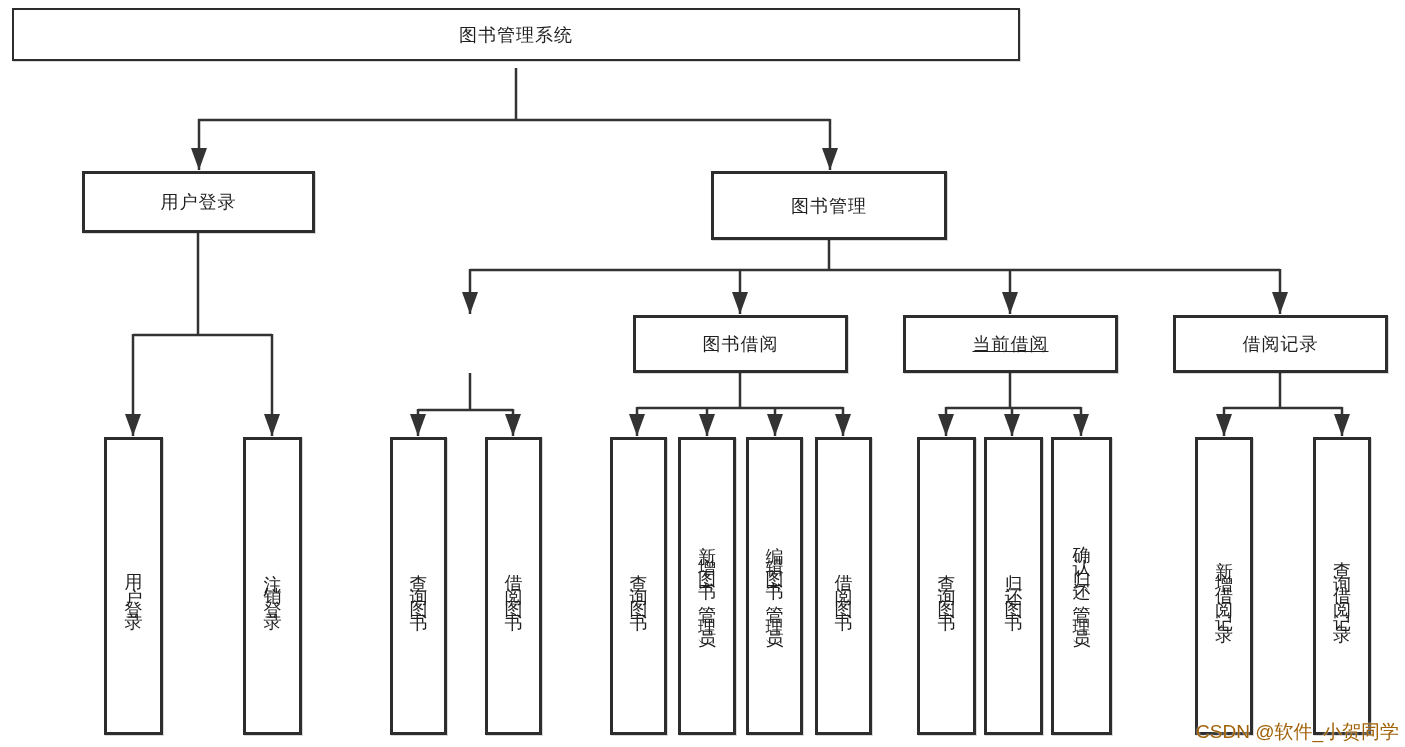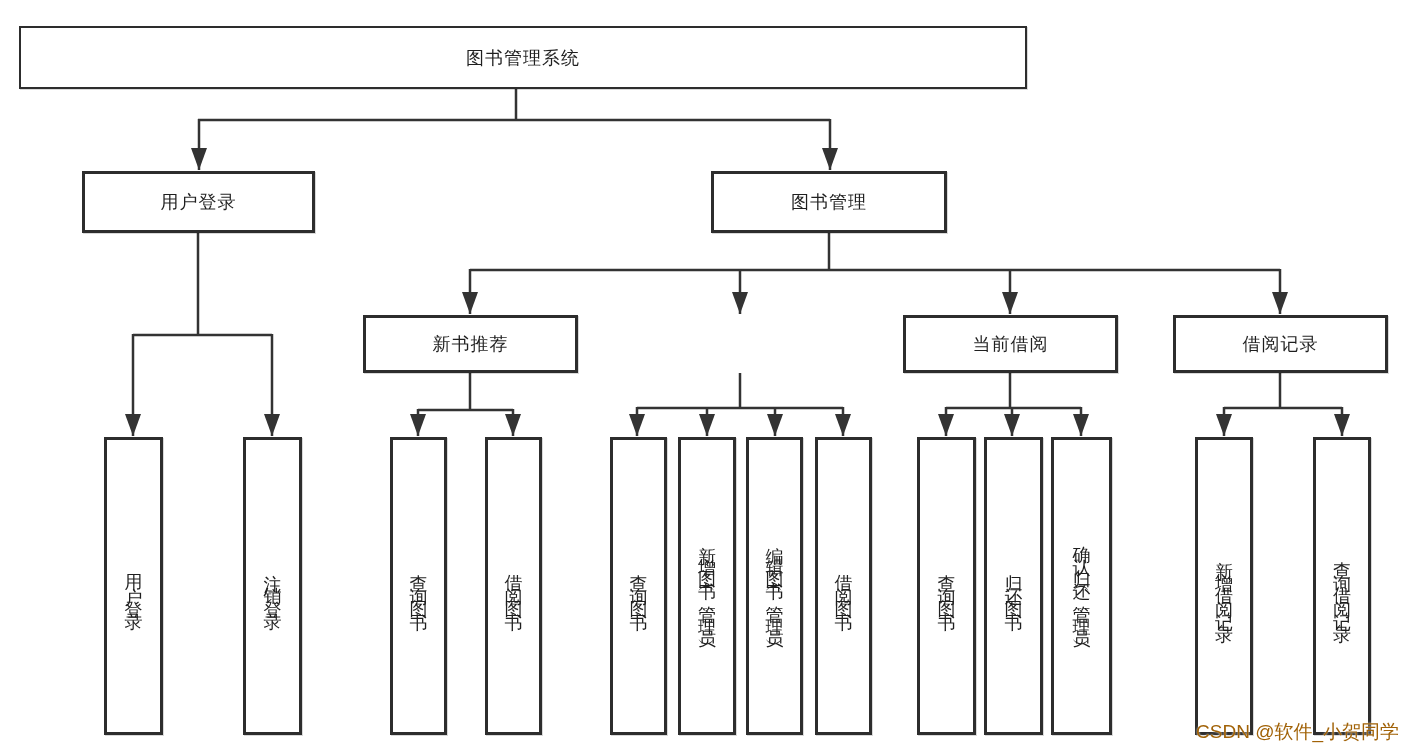--- a/index.html
+++ b/index.html
@@ -90,35 +90,35 @@
       <line x1="1012" y1="407" x2="1012" y2="436" marker-end="url(#arrow)"></line>
       <line x1="1081" y1="407" x2="1081" y2="436" marker-end="url(#arrow)"></line>
 
       <line x1="1280" y1="373" x2="1280" y2="408"></line>
       <line x1="1224" y1="408" x2="1342" y2="408"></line>
       <line x1="1224" y1="407" x2="1224" y2="436" marker-end="url(#arrow)"></line>
       <line x1="1342" y1="407" x2="1342" y2="436" marker-end="url(#arrow)"></line>
     </g>
   </svg>
 
-  <div class="box root" style="left:12px;top:26px;width:1008px;height:63px;margin-left:7px;">
+  <div class="box root" style="left:12px;top:8px;width:1008px;height:53px;">
     <span class="hlabel">图书管理系统</span>
   </div>
 
   <div class="box" style="left:82px;top:171px;width:233px;height:62px;">
     <span class="hlabel">用户登录</span>
   </div>
-  <div class="box" style="left:711px;top:171px;width:236px;height:62px;">
+  <div class="box" style="left:711px;top:171px;width:236px;height:69px;">
     <span class="hlabel">图书管理</span>
   </div>
 
-  <div class="box" style="left:363px;top:315px;width:215px;height:58px;">
-    <span class="hlabel">新书推荐</span>
+  <div class="box" style="left:633px;top:315px;width:215px;height:58px;">
+    <span class="hlabel">图书借阅</span>
   </div>
-  <div class="box" style="left:903px;top:315px;width:215px;height:58px;">
+  <div class="box" style="left:903px;top:315px;width:215px;height:58px;text-decoration:underline;">
     <span class="hlabel">当前借阅</span>
   </div>
   <div class="box" style="left:1173px;top:315px;width:215px;height:58px;align-items:center;">
     <span class="hlabel">借阅记录</span>
   </div>
 
   <div class="box leaf" style="left:104px;top:437px;width:59px;height:298px;">
     <span class="vlabel">用户登录</span>
   </div>
   <div class="box leaf" style="left:243px;top:437px;width:59px;height:298px;">

